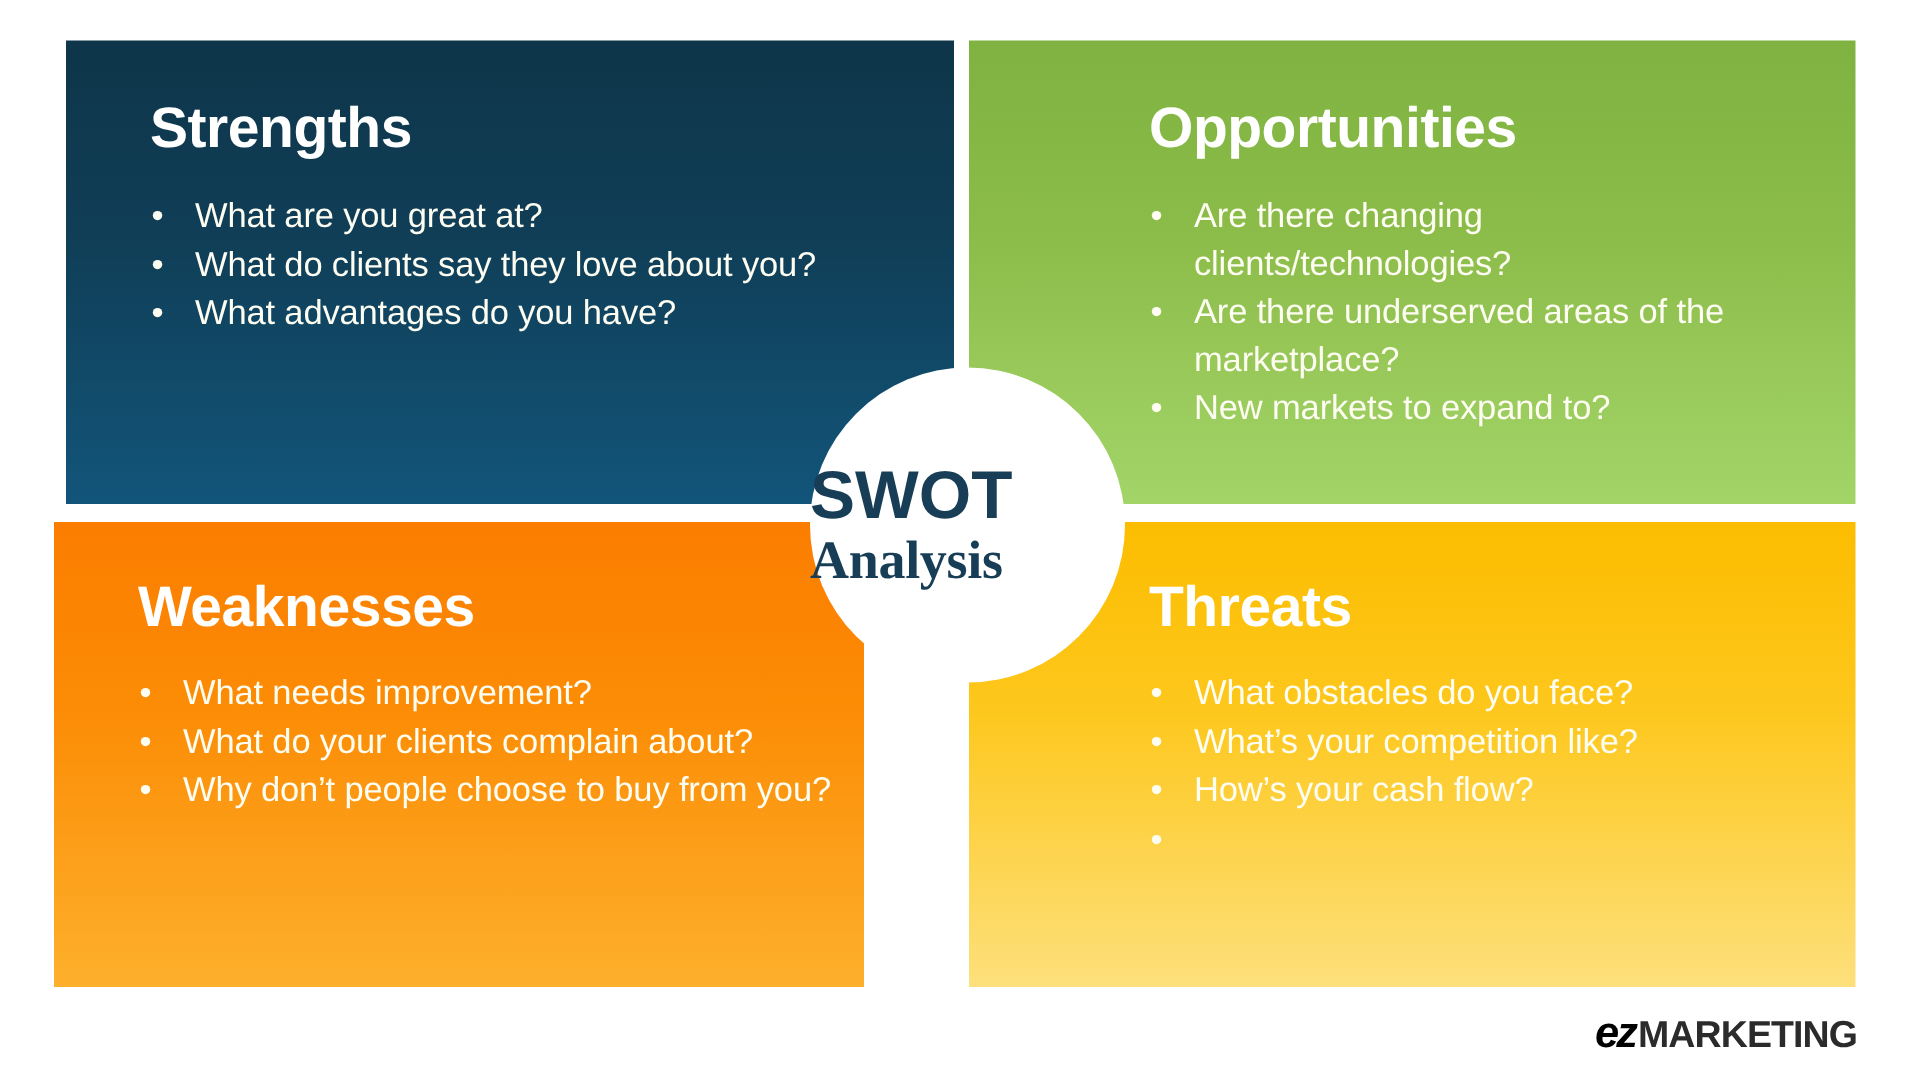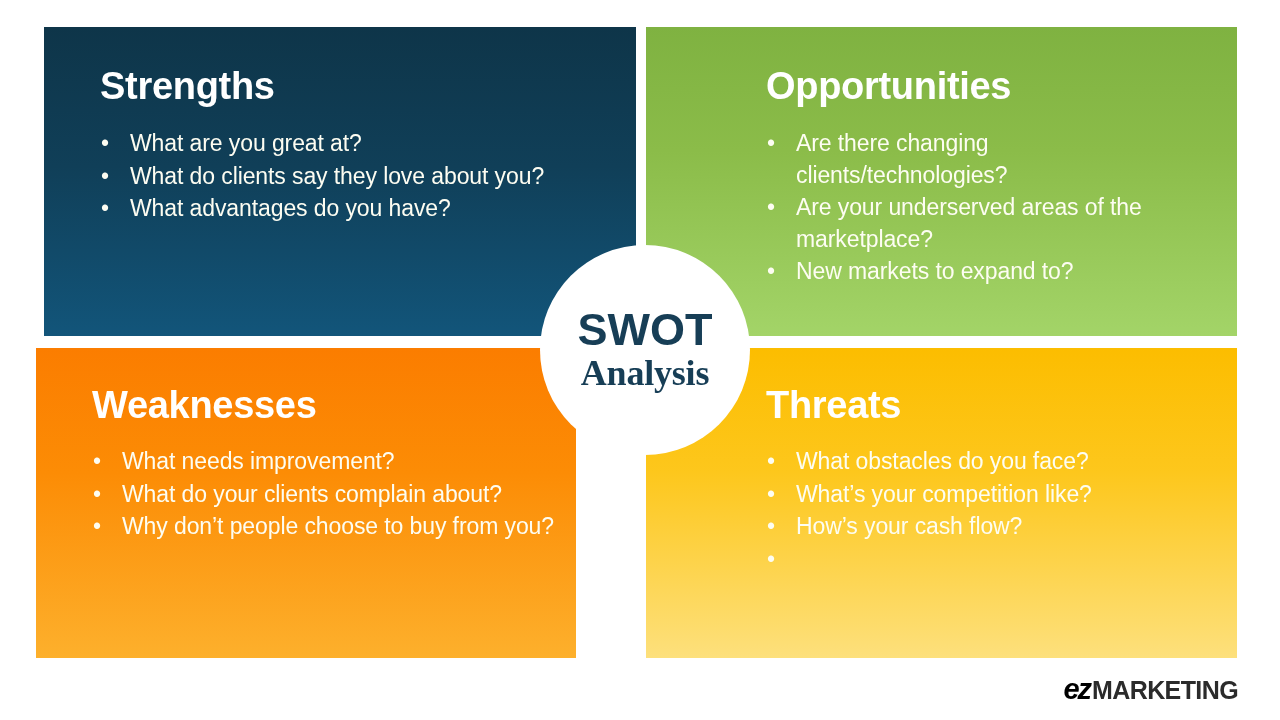--- a/index.html
+++ b/index.html
@@ -106,21 +106,20 @@
   #center-circle {
     position: absolute;
     left: 540px;
     top: 245px;
     width: 210px;
     height: 210px;
     border-radius: 50%;
     background: #ffffff;
     display: flex;
     flex-direction: column;
-    align-items: center;
     justify-content: center;
     z-index: 10;
   }
 
   #center-circle .swot-word {
     font-size: 45px;
     font-weight: bold;
     color: #173e56;
     letter-spacing: 0px;
     line-height: 1.02;
@@ -189,21 +188,21 @@
 
   <div class="quadrant q-opportunities">
     <div class="q-title">Opportunities</div>
     <ul class="q-list">
       <li>
         <span class="bullet">•</span>
         <span>Are there changing clients/technologies?</span>
       </li>
       <li>
         <span class="bullet">•</span>
-        <span>Are your underserved areas of the marketplace?</span>
+        <span>Are there underserved areas of the marketplace?</span>
       </li>
       <li>
         <span class="bullet">•</span>
         <span>New markets to expand to?</span>
       </li>
     </ul>
   </div>
 
   <div class="quadrant q-weaknesses">
     <div class="q-title">Weaknesses</div>

